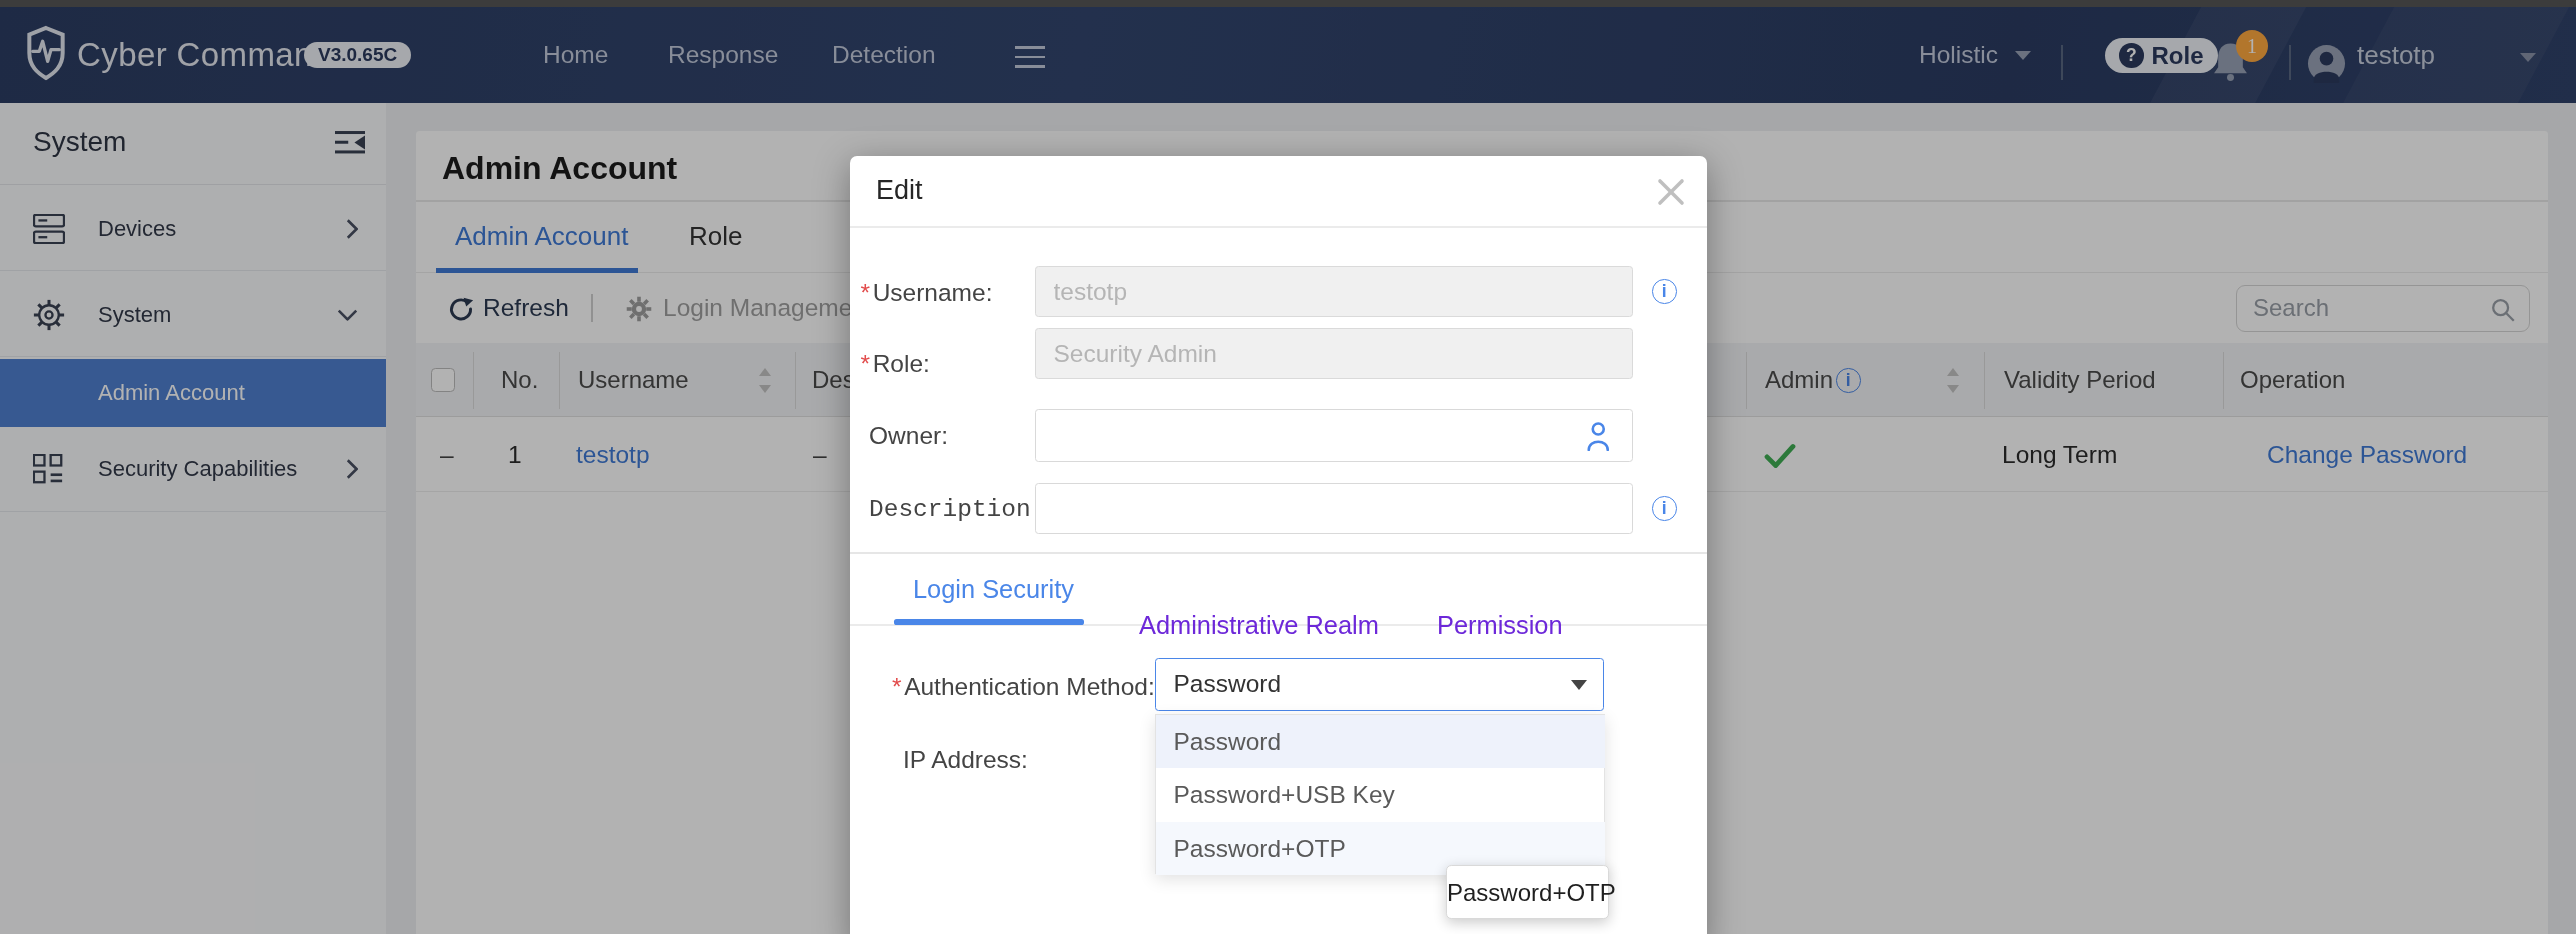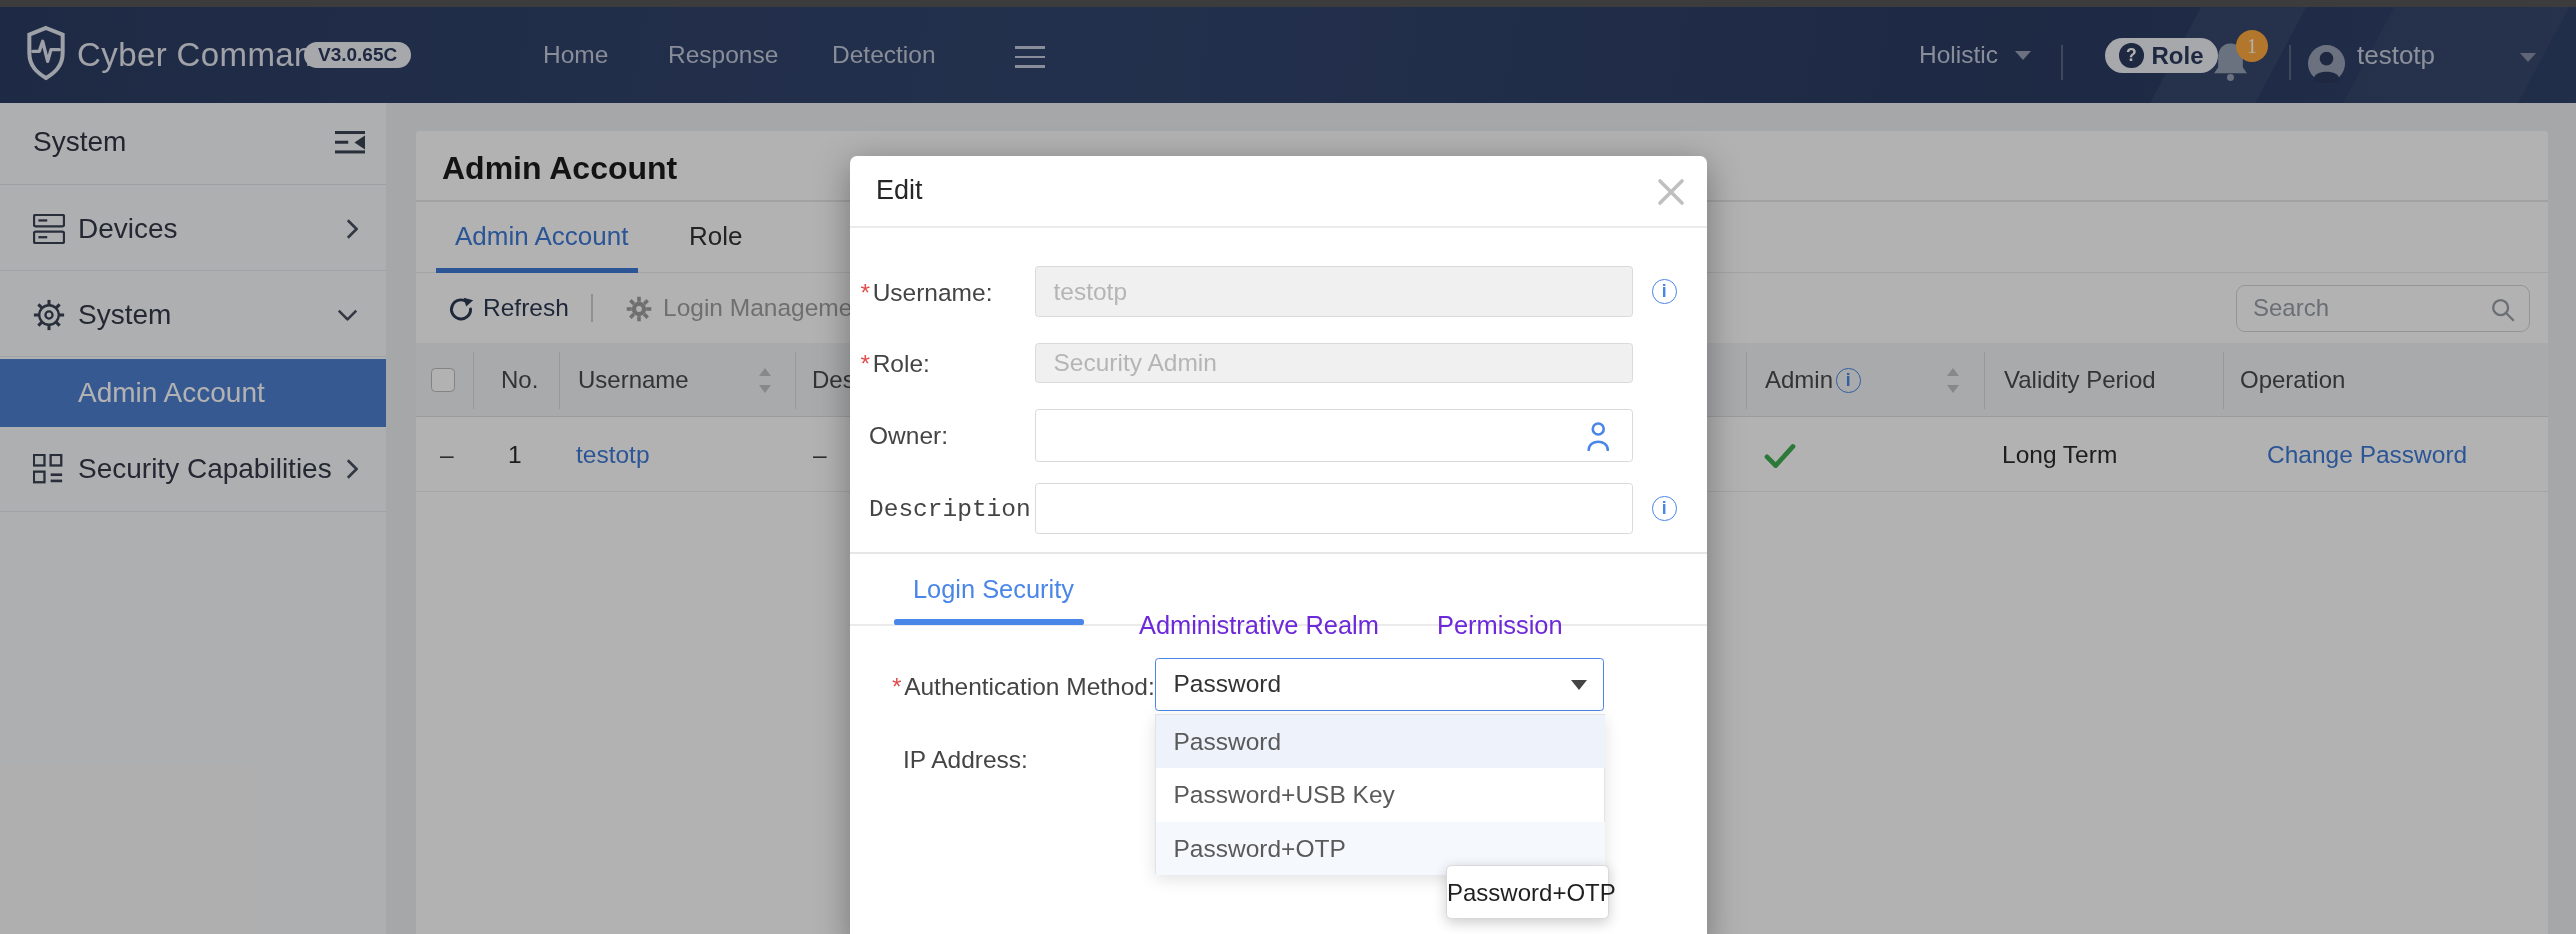--- a/index.html
+++ b/index.html
@@ -30,21 +30,21 @@
     font-size:17.5px; font-weight:bold; text-align:center; line-height:24.5px; }
   .help-label { color:#2b3a5e; font-size:24px; font-weight:bold; }
   .badge { width:32px; height:32px; border-radius:50%; background:#ffa940; color:#fff;
     font-size:20px; text-align:center; line-height:32px; font-family:"Liberation Serif", serif; }
   .nav-user { color:#c7cedd; font-size:26px; line-height:96px; }
   
   .sidebar { left:0; top:103px; width:386px; height:831px; background:#fafbfc; }
   .sb-header { position:absolute; left:0; top:0; width:386px; height:82px; border-bottom:1.8px solid #e4e6ea; }
   .sb-title { position:absolute; left:33px; top:23px; font-size:28px; color:#2f3544; }
   .sb-item { position:absolute; left:0; width:386px; height:84px; border-bottom:1.8px solid #e6e8ec; }
-  .sb-label { position:absolute; left:78px; top:50%; transform:translateY(-50%); font-size:28px; color:#333a4a; }
+  .sb-label { position:absolute; left:98px; top:50%; transform:translateY(-50%); font-size:22px; color:#333a4a; }
   .sb-sel { background:#4f80d0; border-bottom:none; }
   .sb-sel .sb-label { color:#ffffff; }
   .sb-icon { position:absolute; left:33px; top:50%; transform:translateY(-50%); }
   .chev { position:absolute; right:28px; top:50%; transform:translateY(-50%); }
   
   .main-bg { left:386px; top:103px; width:2190px; height:831px; background:#eef0f2; }
   .card { left:416px; top:131px; width:2132px; height:803px; background:#ffffff; border-radius:3.5px 3.5px 0 0; }
   .page-title { position:absolute; left:26px; top:19px; font-size:32px; font-weight:bold; color:#1c1c1c; }
   .card-div1 { position:absolute; left:0; top:69px; width:2132px; height:1.8px; background:#e8e8e8; }
   .tabs-row { position:absolute; left:0; top:71px; width:2132px; height:71px; border-bottom:1.8px solid #ebebeb; }
@@ -319,21 +319,21 @@
       <span class="req">*</span><span>Username:</span>
     </div>
     <div class="m-input disabled" style="top:110px; height:51px;">
       <input disabled="" value="testotp" style="">
     </div>
     <i class="info-i m-info" style="top:123px;">i</i>
 
     <div class="m-label" style="left:10.5px; top:194px;">
       <span class="req">*</span><span>Role:</span>
     </div>
-    <div class="m-input disabled" style="top:187px; height:40px;">
+    <div class="m-input disabled" style="top:172px; height:51px;">
       <input disabled="" value="Security Admin" style="">
     </div>
 
     <div class="m-label" style="left:19px; top:266px;">Owner:</div>
     <div class="m-input" style="top:253px; height:53px;">
       <input value="" style="">
     </div>
     <svg class="abs" style="left:736px; top:265px;" width="24.5" height="30" viewBox="0 0 24 30">
       <circle cx="12" cy="8" r="5.5" fill="none" stroke="#4a86e8" stroke-width="2.6"></circle>
       <path d="M2.5 29 C2.5 18 21.5 18 21.5 29" fill="none" stroke="#4a86e8" stroke-width="2.6" stroke-linecap="round"></path>

